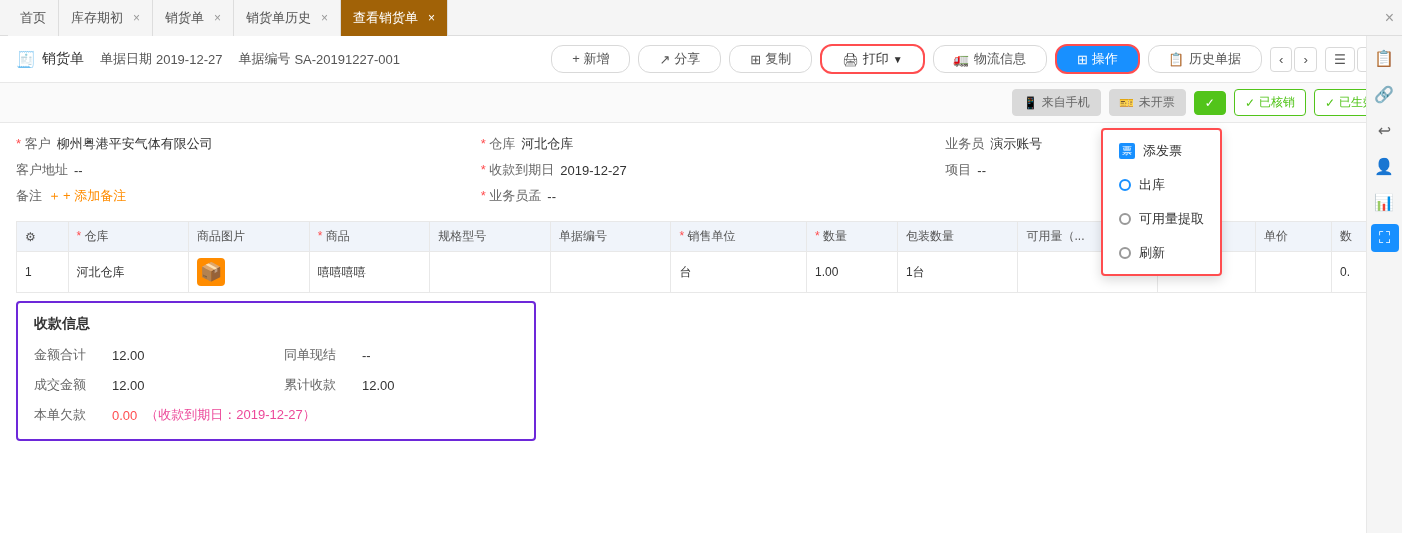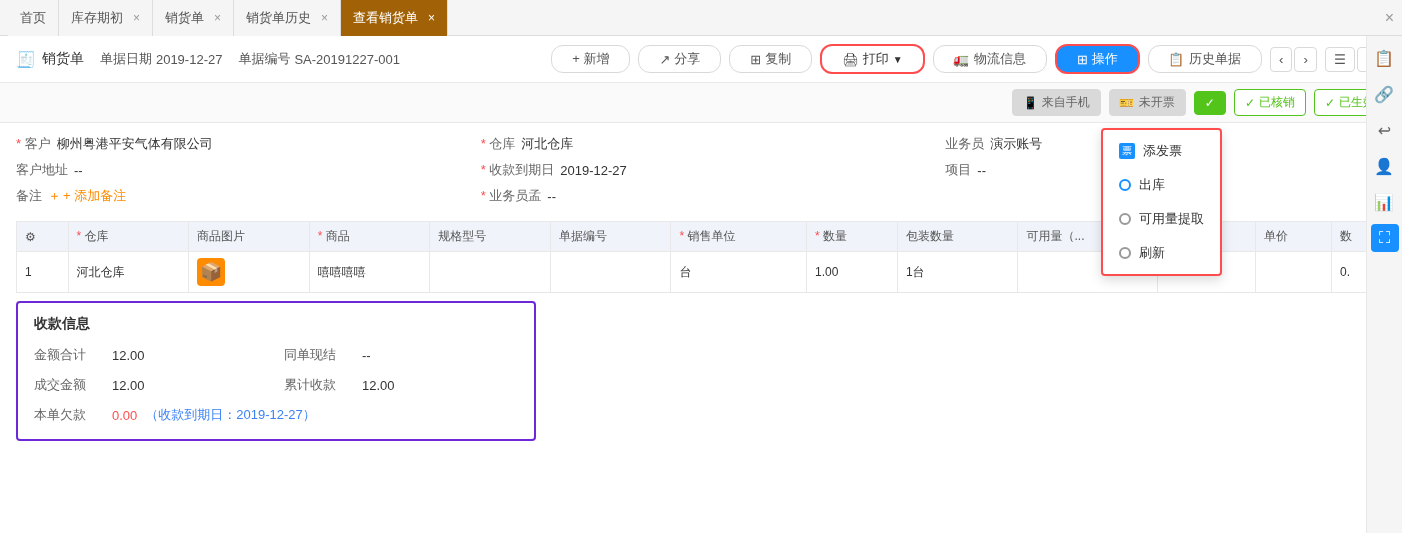--- a/index.html
+++ b/index.html
@@ -56,21 +56,21 @@
     .product-img { width: 28px; height: 28px; background: #ff8c00; border-radius: 4px; display: flex; align-items: center; justify-content: center; font-size: 18px; }
     
     
     .payment-info { margin: 8px 16px; border: 2px solid #6d28d9; border-radius: 4px; padding: 12px 16px; background: #fff; max-width: 520px; }
     .payment-title { font-size: 14px; font-weight: 600; color: #333; margin-bottom: 10px; }
     .payment-grid { display: grid; grid-template-columns: 1fr 1fr; gap: 6px 16px; }
     .payment-row { display: flex; align-items: center; gap: 8px; font-size: 13px; padding: 3px 0; }
     .payment-label { color: #666; white-space: nowrap; min-width: 70px; }
     .payment-value { color: #333; }
     .payment-value.red { color: #ff4d4f; }
-    .payment-value.blue { color: #3b82f6; }
+    .payment-value.blue { color: #ec4899; }
     
     
     .right-sidebar { position: absolute; right: 0; top: 0; width: 36px; height: 100%; background: #f5f5f5; border-left: 1px solid #e8e8e8; display: flex; flex-direction: column; align-items: center; padding: 8px 0; gap: 8px; }
     .sidebar-icon { width: 28px; height: 28px; border-radius: 4px; display: flex; align-items: center; justify-content: center; cursor: pointer; color: #666; font-size: 16px; }
     .sidebar-icon.active { background: #1890ff; color: #fff; }
     
     
     .dropdown-menu { position: absolute; top: 92px; right: 180px; background: #fff; border: 2px solid #ff4d4f; border-radius: 4px; box-shadow: 0 4px 12px rgba(0,0,0,0.15); z-index: 100; min-width: 100px; padding: 4px 0; }
     .dropdown-item { display: flex; align-items: center; gap: 8px; padding: 8px 16px; cursor: pointer; font-size: 13px; color: #333; }
     .dropdown-icon { width: 16px; height: 16px; display: flex; align-items: center; justify-content: center; border-radius: 2px; }

